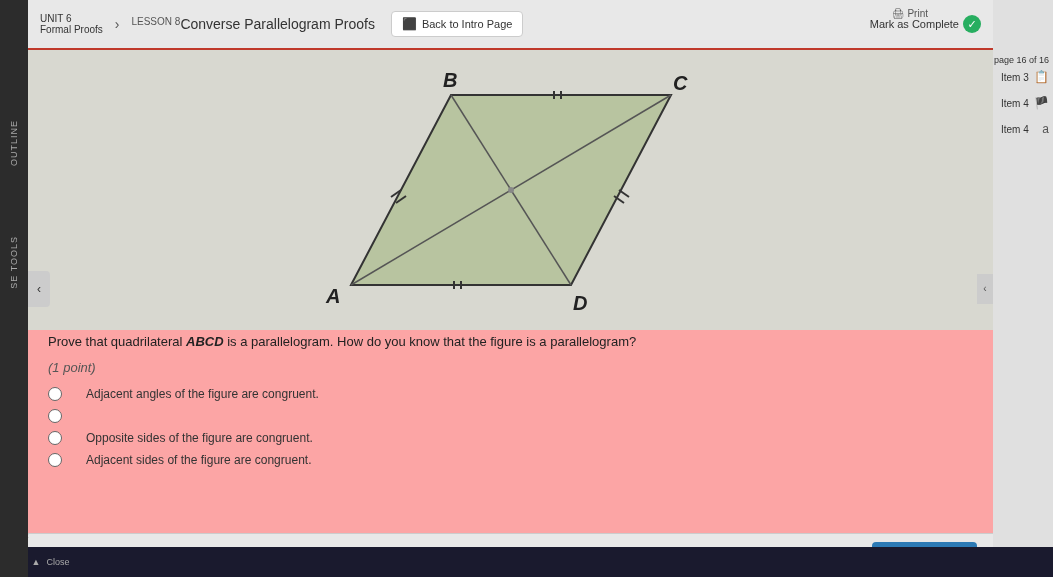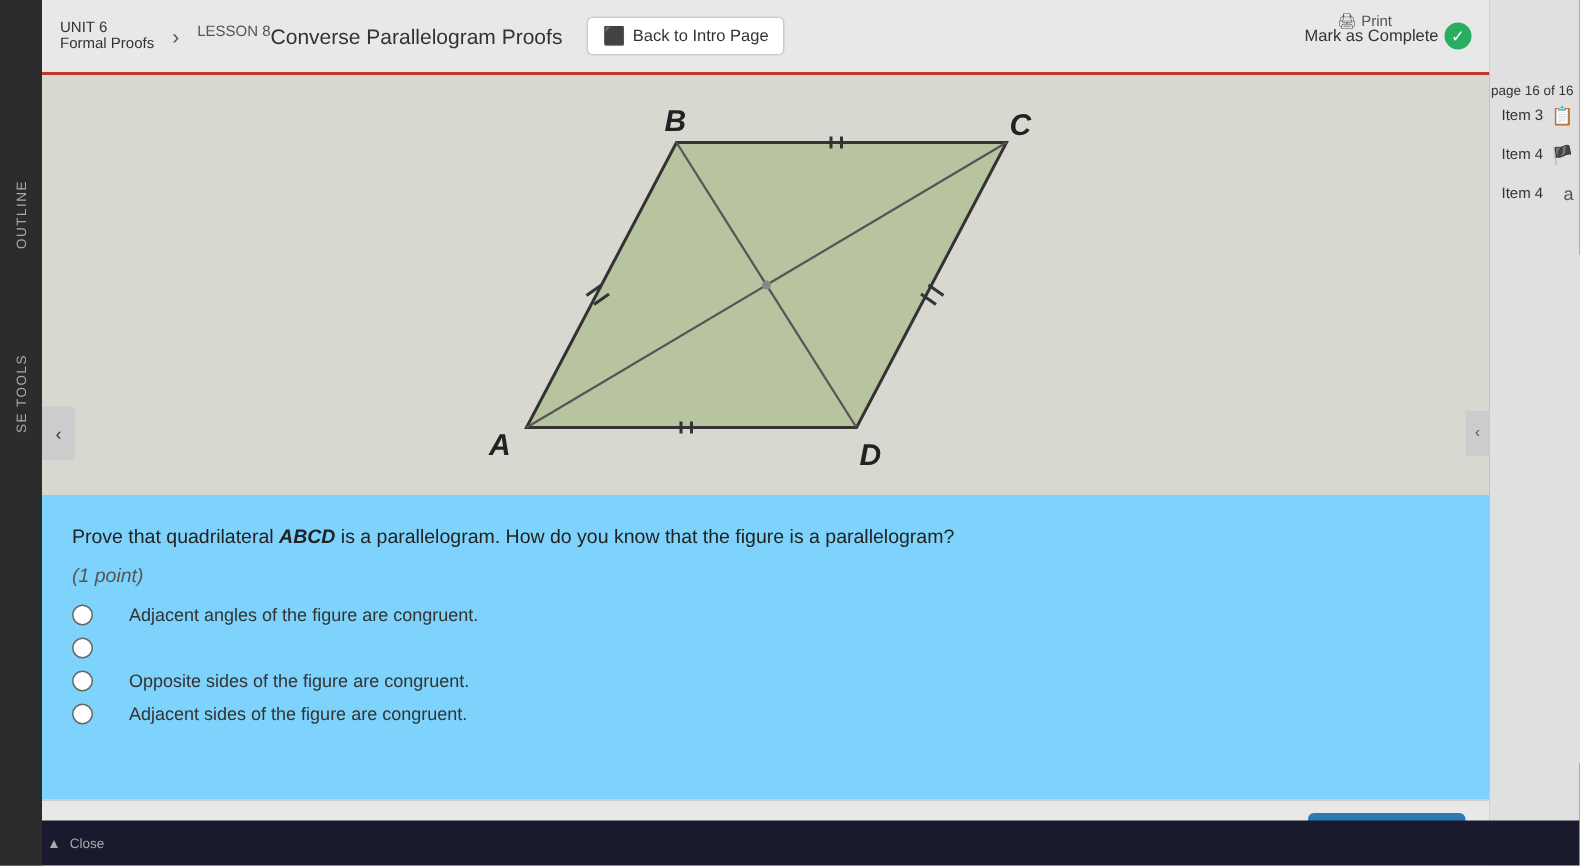--- a/index.html
+++ b/index.html
@@ -145,22 +145,22 @@
       max-height: 320px;
     }
 
     .diagram-svg {
       width: 480px;
       height: 270px;
     }
 
     
     .question-area {
-      padding: 18px 20px 10px 20px;
-      background: #7dd3fc;
+      padding: 2px 20px 10px 20px;
+      background: #fca5a5;
       flex: 1;
     }
 
     .question-text {
       font-size: 13px;
       color: #222;
       line-height: 1.5;
       margin-bottom: 8px;
     }
 

